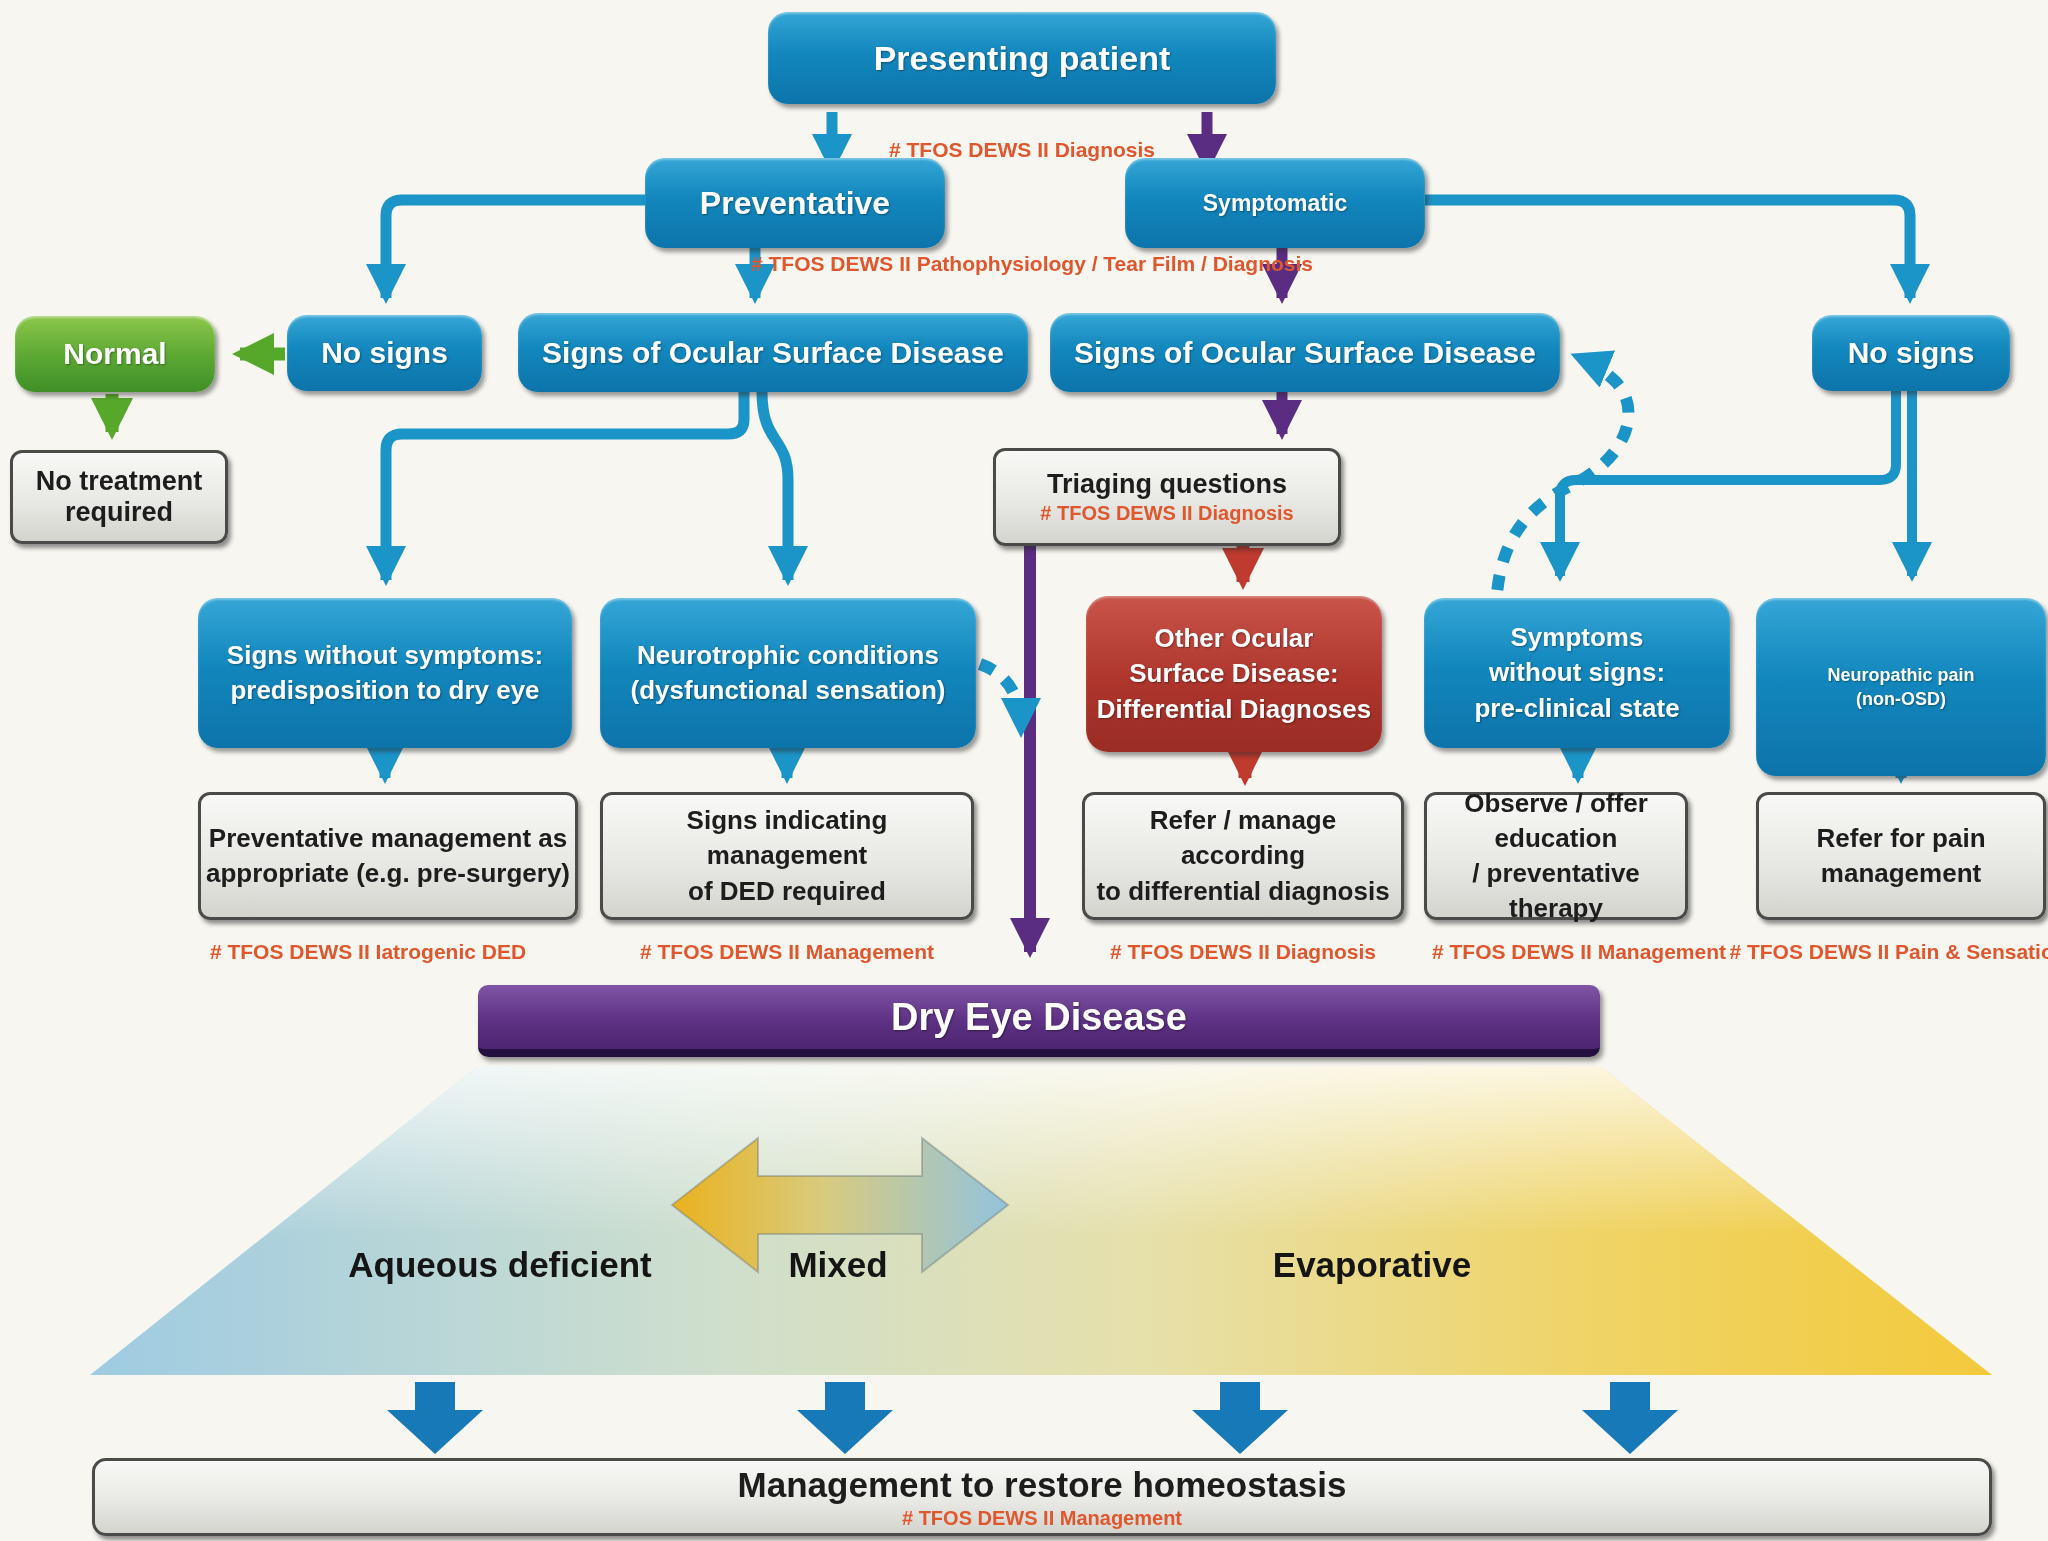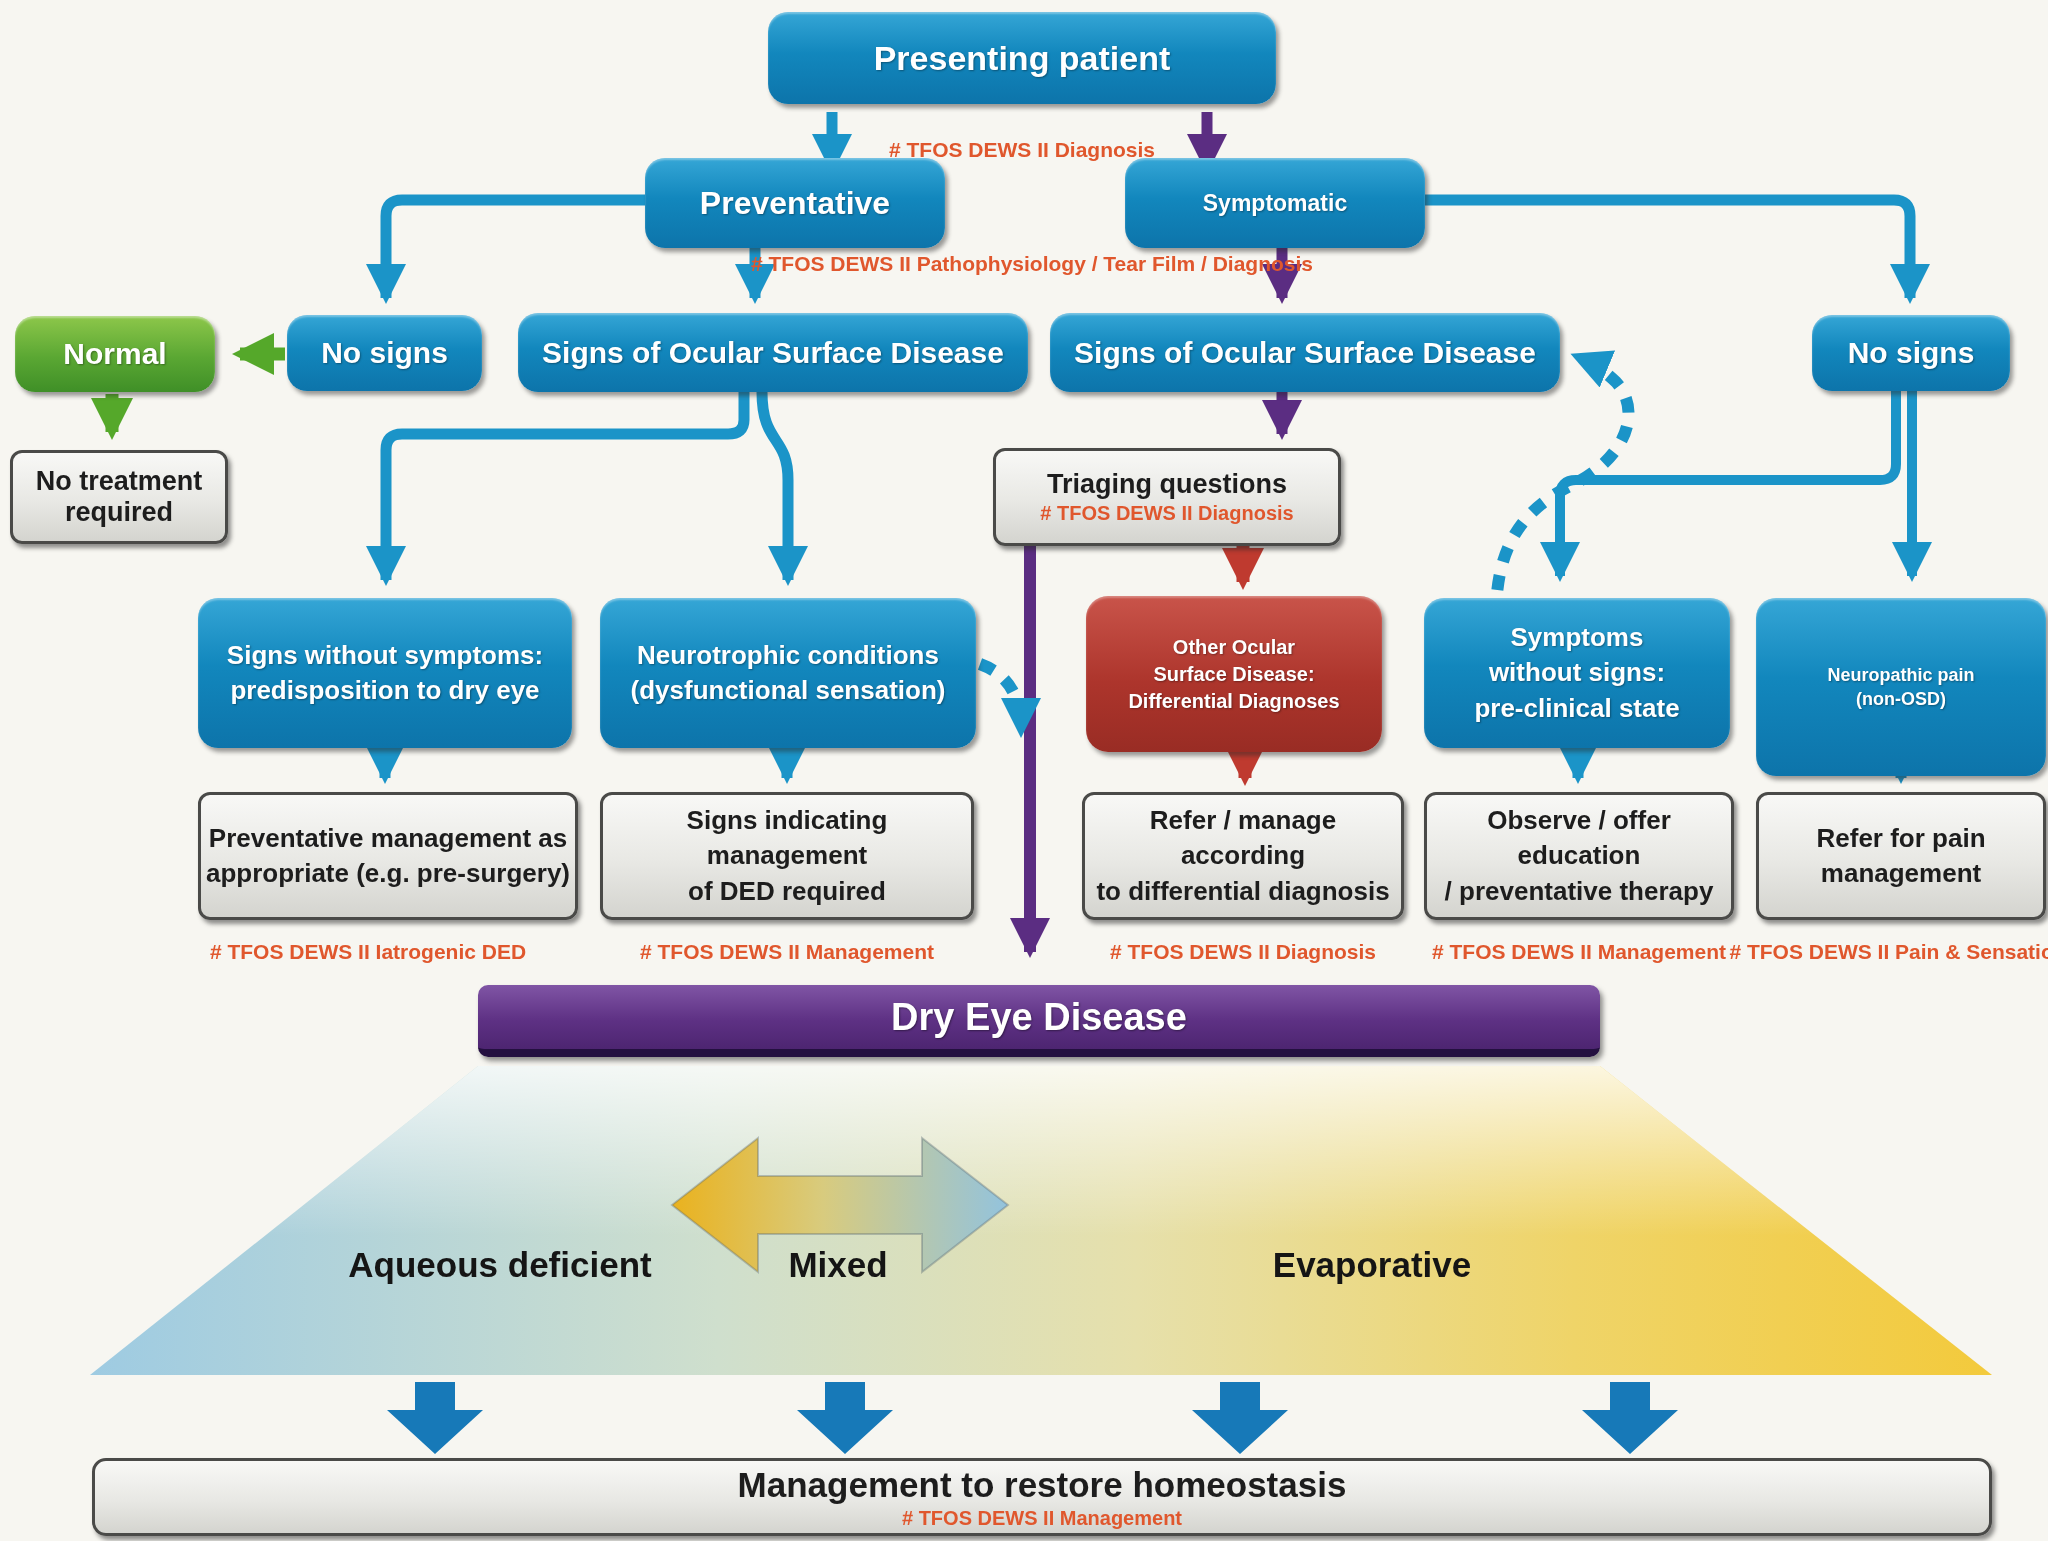--- a/index.html
+++ b/index.html
@@ -173,21 +173,21 @@
   </div>
 
   <div class="node blue" style="left:198px;top:598px;width:374px;height:150px;font-size:26px;line-height:1.35;">
     <span>Signs without symptoms:
 predisposition to dry eye</span>
   </div>
   <div class="node blue" style="left:600px;top:598px;width:376px;height:150px;font-size:26px;line-height:1.35;">
     <span>Neurotrophic conditions
 (dysfunctional sensation)</span>
   </div>
-  <div class="node red" style="left:1086px;top:596px;width:296px;height:156px;font-size:20px;line-height:1.35;">
+  <div class="node red" style="left:1086px;top:596px;width:296px;height:156px;font-size:26px;line-height:1.35;">
     <span>Other Ocular
 Surface Disease:
 Differential Diagnoses</span>
   </div>
   <div class="node blue" style="left:1424px;top:598px;width:306px;height:150px;font-size:26px;line-height:1.35;">
     <span>Symptoms
 without signs:
 pre-clinical state</span>
   </div>
   <div class="node blue" style="left:1756px;top:598px;width:290px;height:178px;font-size:18px;line-height:1.35;">
@@ -200,21 +200,21 @@
 appropriate (e.g. pre-surgery)</span>
   </div>
   <div class="node gray" style="left:600px;top:792px;width:374px;height:128px;font-size:26px;line-height:1.35;">
     <span>Signs indicating management
 of DED required</span>
   </div>
   <div class="node gray" style="left:1082px;top:792px;width:322px;height:128px;font-size:26px;line-height:1.35;">
     <span>Refer / manage according
 to differential diagnosis</span>
   </div>
-  <div class="node gray" style="left:1424px;top:792px;width:310px;height:128px;font-size:26px;line-height:1.35;">
+  <div class="node gray" style="left:1424px;top:792px;width:264px;height:128px;font-size:26px;line-height:1.35;">
     <span>Observe / offer education
 / preventative therapy</span>
   </div>
   <div class="node gray" style="left:1756px;top:792px;width:290px;height:128px;font-size:26px;line-height:1.35;">
     <span>Refer for pain
 management</span>
   </div>
 
   <div class="tag" style="left:368px;top:940px;"># TFOS DEWS II Iatrogenic DED</div>
   <div class="tag" style="left:787px;top:940px;"># TFOS DEWS II Management</div>

